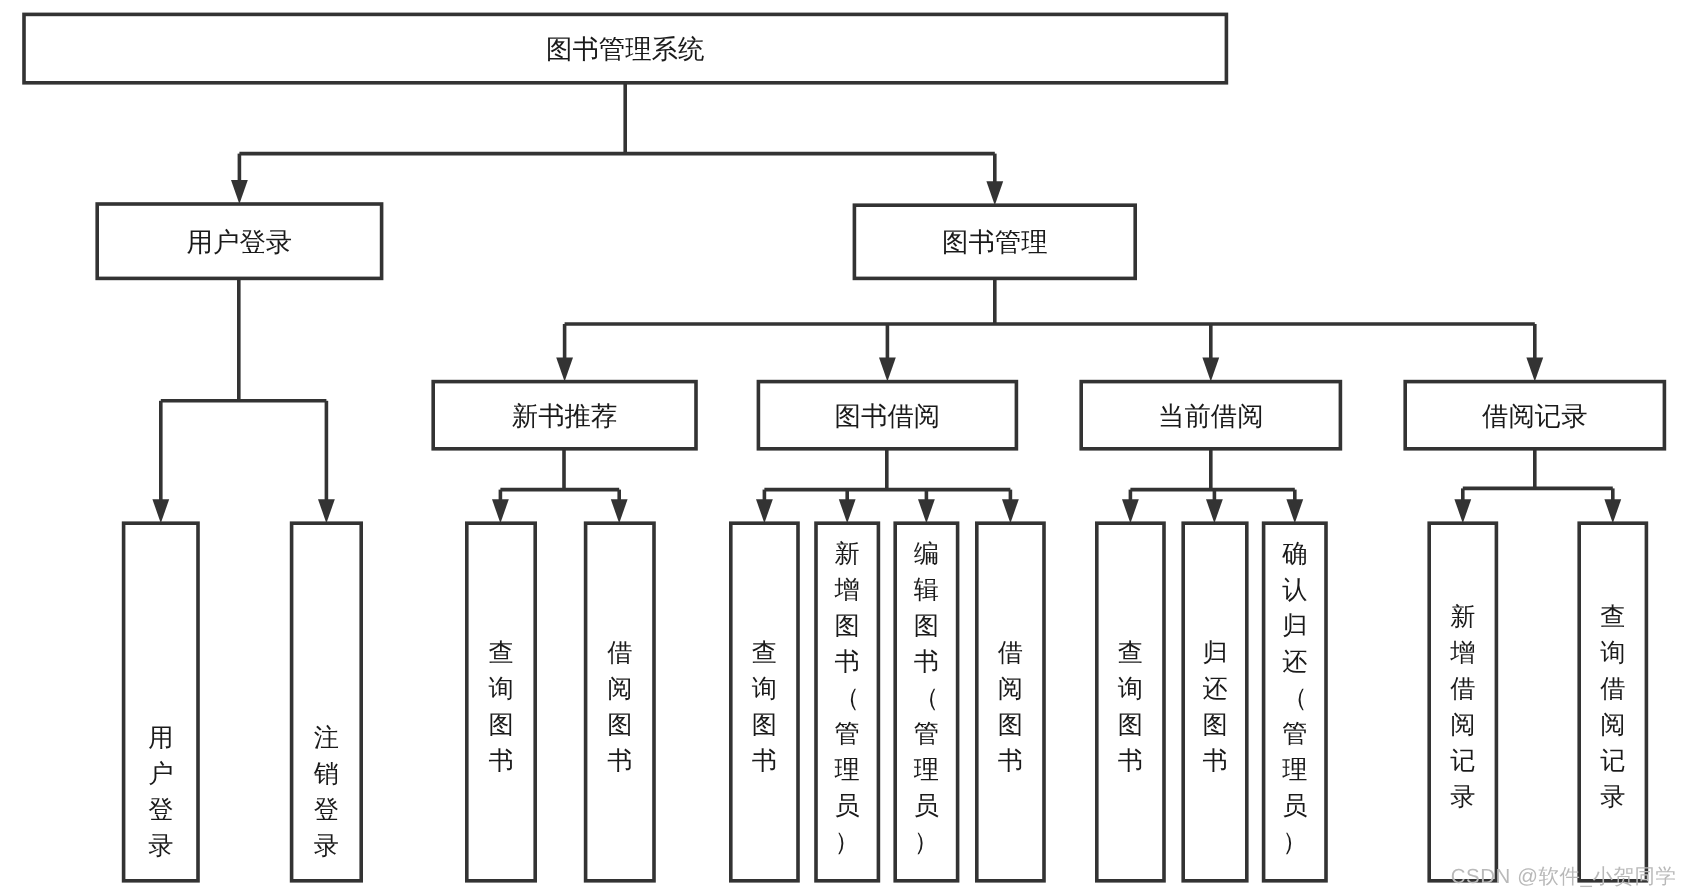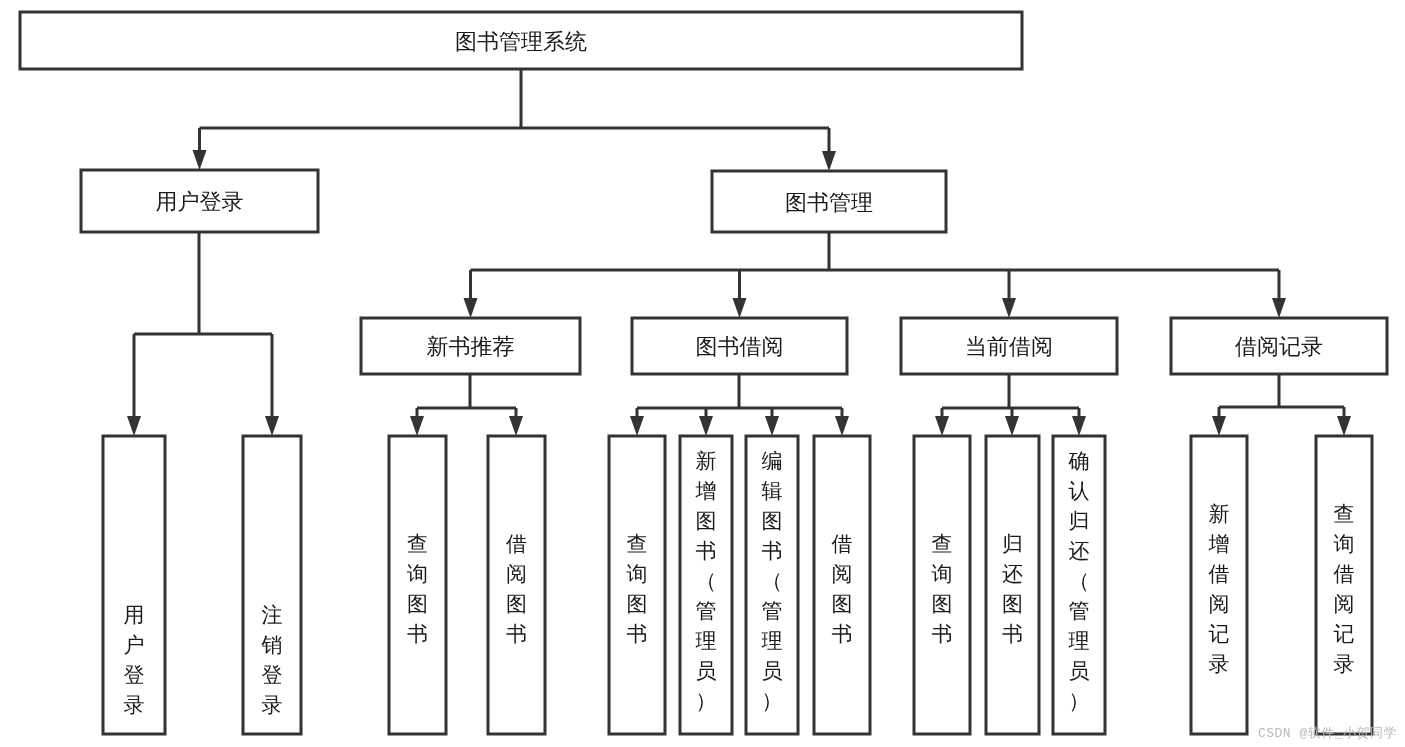--- a/index.html
+++ b/index.html
@@ -51,22 +51,22 @@
   .node-label-vertical {
     fill: #1a1a1a;
     font-family: "DejaVu Sans", "Liberation Sans", sans-serif;
     font-size: 21px;
     text-anchor: middle;
   }
   .watermark-text {
     position: absolute;
     right: 8px;
     bottom: 5px;
-    font-family: Liberation Mono, monospace;
-    font-size: 13px;
+    font-family: Liberation Sans, sans-serif;
+    font-size: 17px;
     color: #b9b9b9;
     white-space: nowrap;
     letter-spacing: 0.5px;
     pointer-events: none;
   }
 </style>
 </head>
 <body>
 
 <div id="diagram-root">

